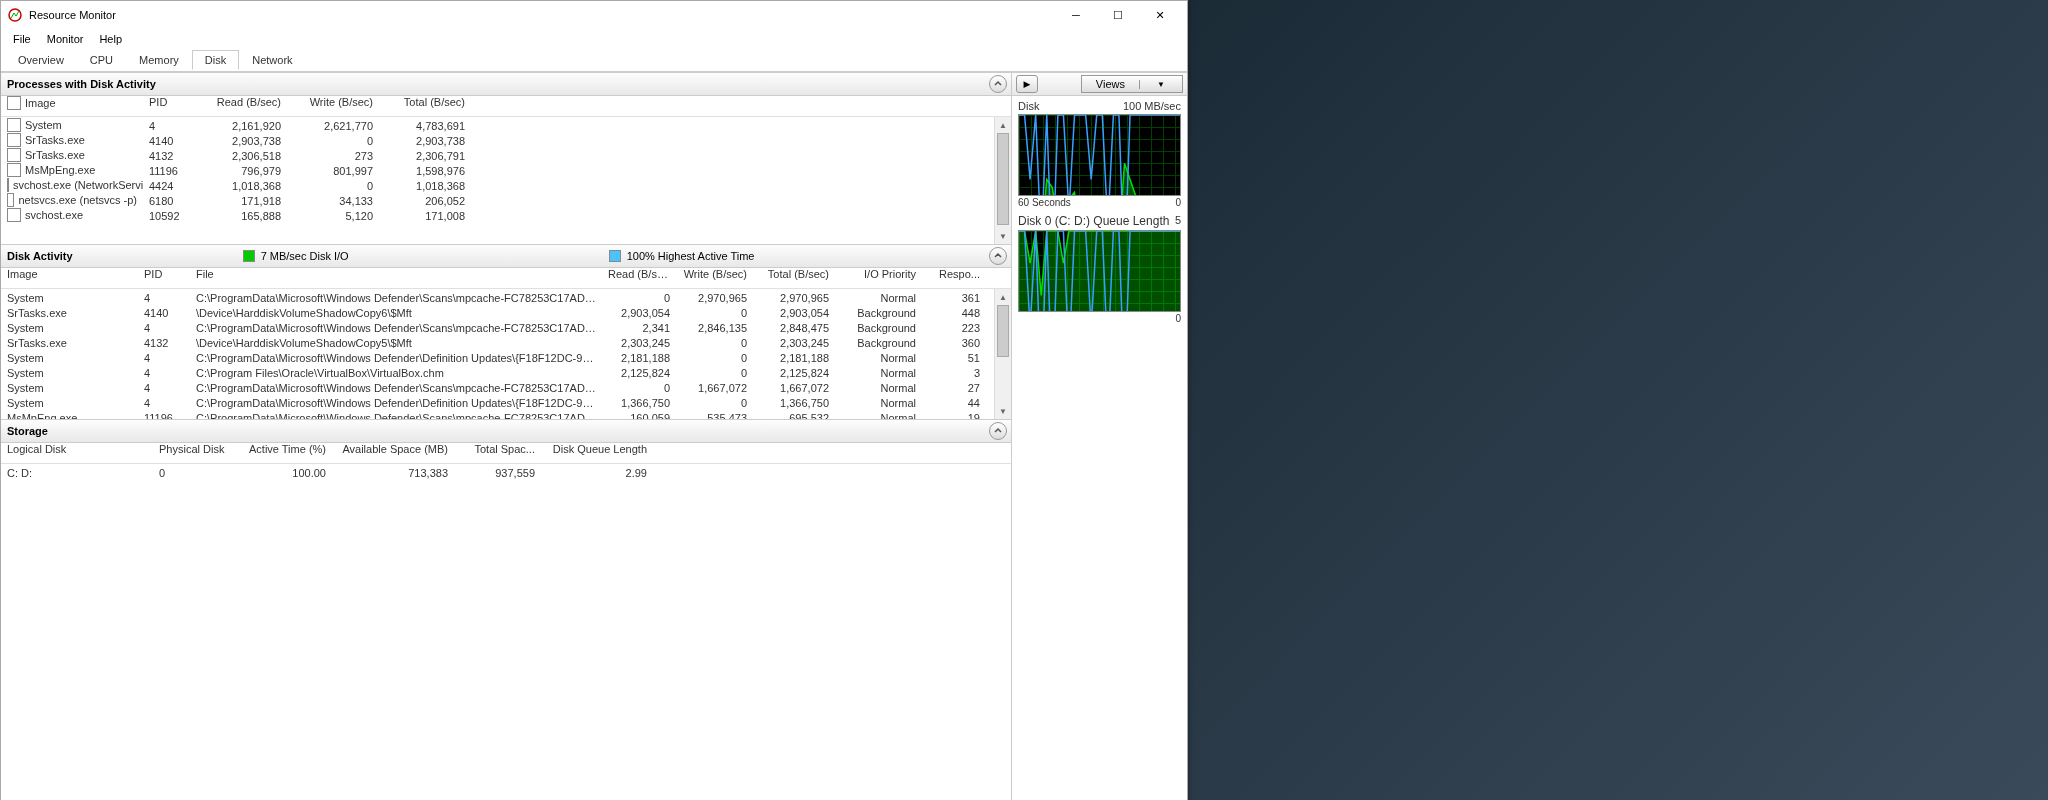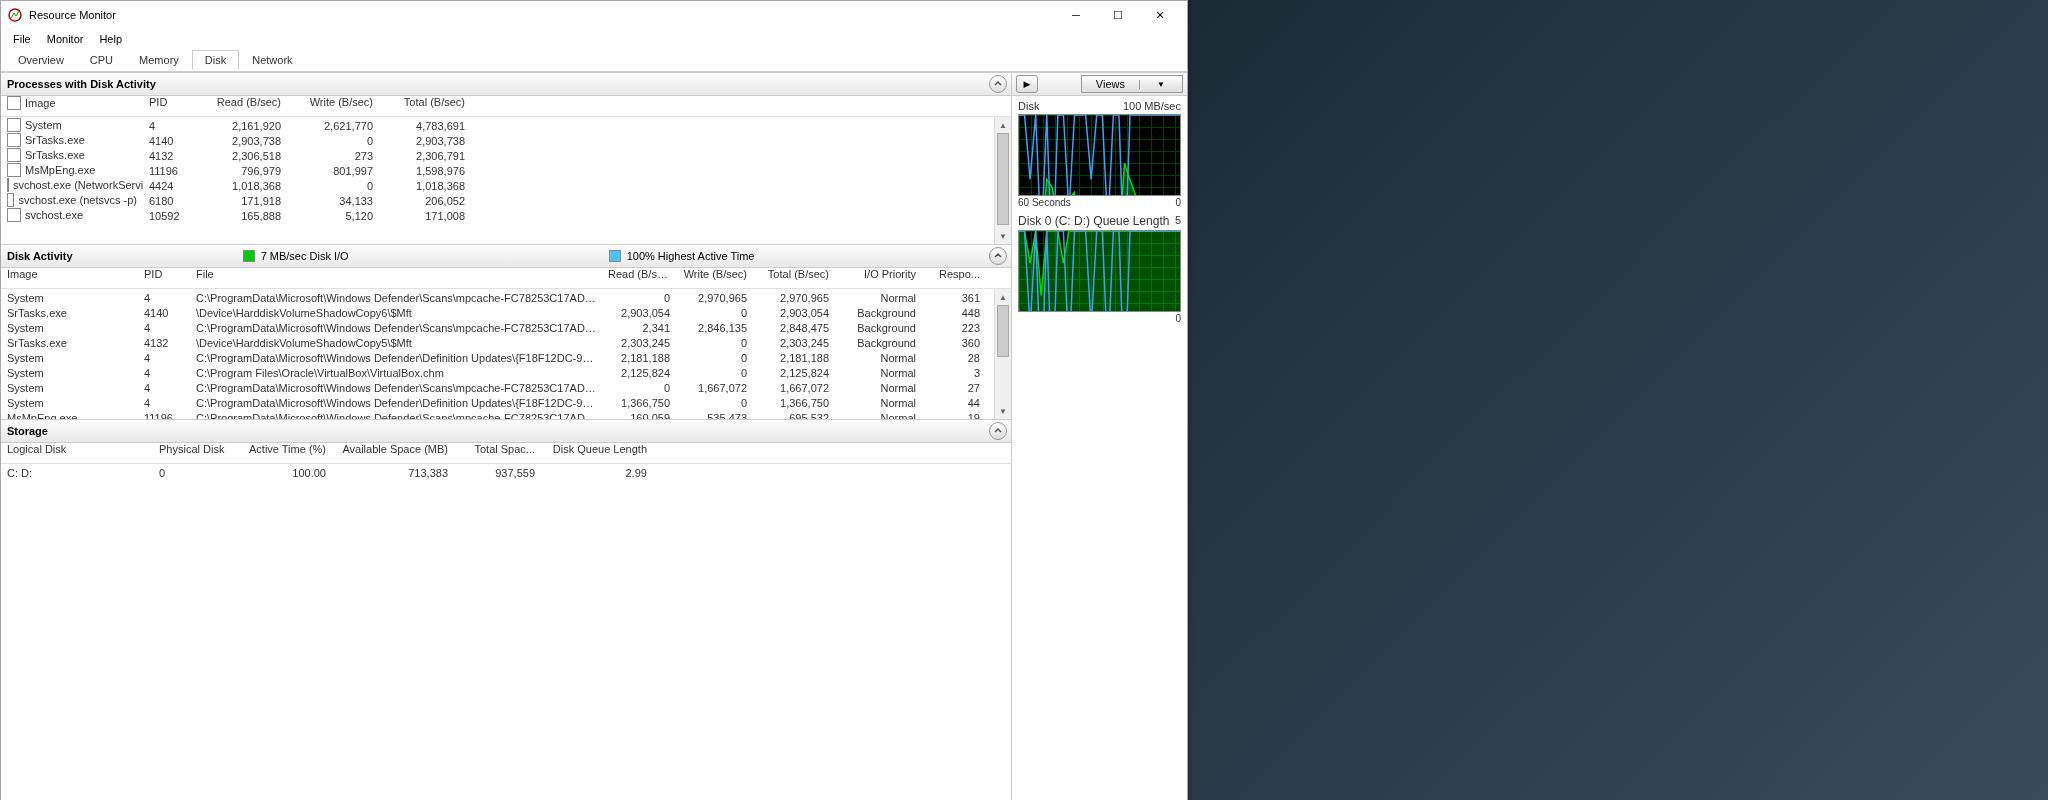--- a/index.html
+++ b/index.html
@@ -150,21 +150,21 @@
                 <span>svchost.exe (NetworkService -p)</span>
               </div>
               <div class="p1c1">4424</div>
               <div class="p1c2">1,018,368</div>
               <div class="p1c3">0</div>
               <div class="p1c4">1,018,368</div>
             </div>
             <div class="trow">
               <div class="p1c0">
                 <span class="cb"></span>
-                <span>svchost.exe (netsvcs -p)</span>
+                <span>netsvcs.exe (netsvcs -p)</span>
               </div>
               <div class="p1c1">6180</div>
               <div class="p1c2">171,918</div>
               <div class="p1c3">34,133</div>
               <div class="p1c4">206,052</div>
             </div>
             <div class="trow">
               <div class="p1c0">
                 <span class="cb"></span>
                 <span>svchost.exe</span>
@@ -251,21 +251,21 @@
               <div class="p2c7">360</div>
             </div>
             <div class="trow">
               <div class="p2c0">System</div>
               <div class="p2c1">4</div>
               <div class="p2c2">C:\ProgramData\Microsoft\Windows Defender\Definition Updates\{F18F12DC-9A26-4EC7-AD97-503263C...</div>
               <div class="p2c3">2,181,188</div>
               <div class="p2c4">0</div>
               <div class="p2c5">2,181,188</div>
               <div class="p2c6">Normal</div>
-              <div class="p2c7">28</div>
+              <div class="p2c7">51</div>
             </div>
             <div class="trow">
               <div class="p2c0">System</div>
               <div class="p2c1">4</div>
               <div class="p2c2">C:\Program Files\Oracle\VirtualBox\VirtualBox.chm</div>
               <div class="p2c3">2,125,824</div>
               <div class="p2c4">0</div>
               <div class="p2c5">2,125,824</div>
               <div class="p2c6">Normal</div>
               <div class="p2c7">3</div>

